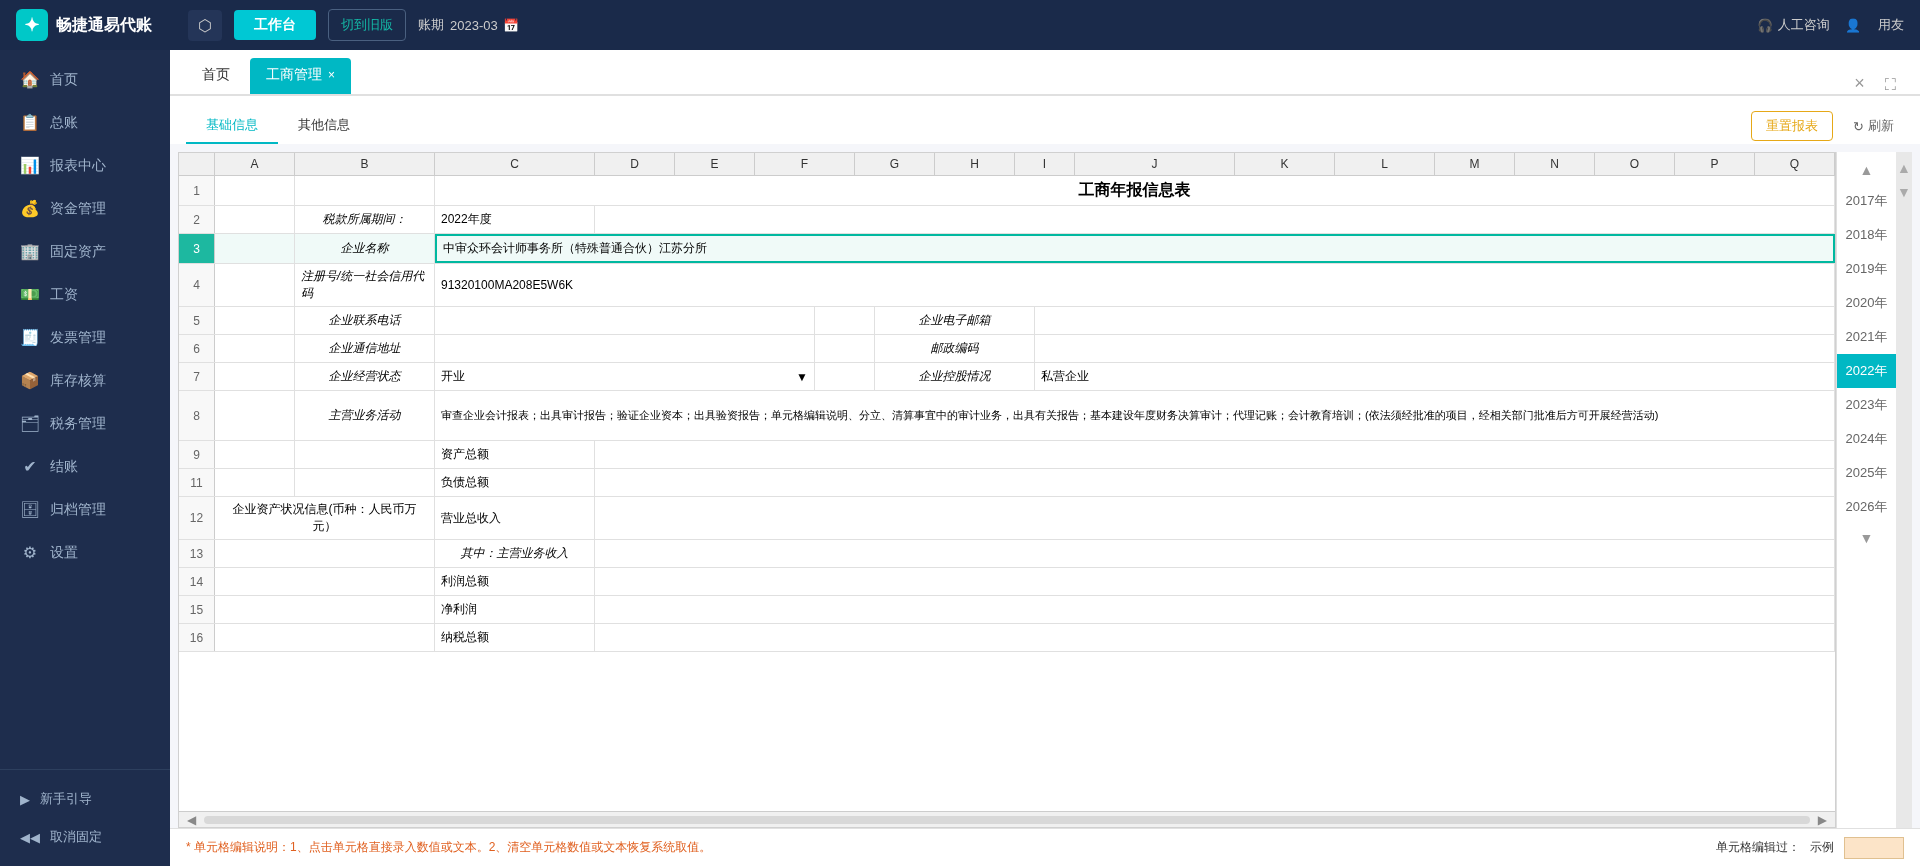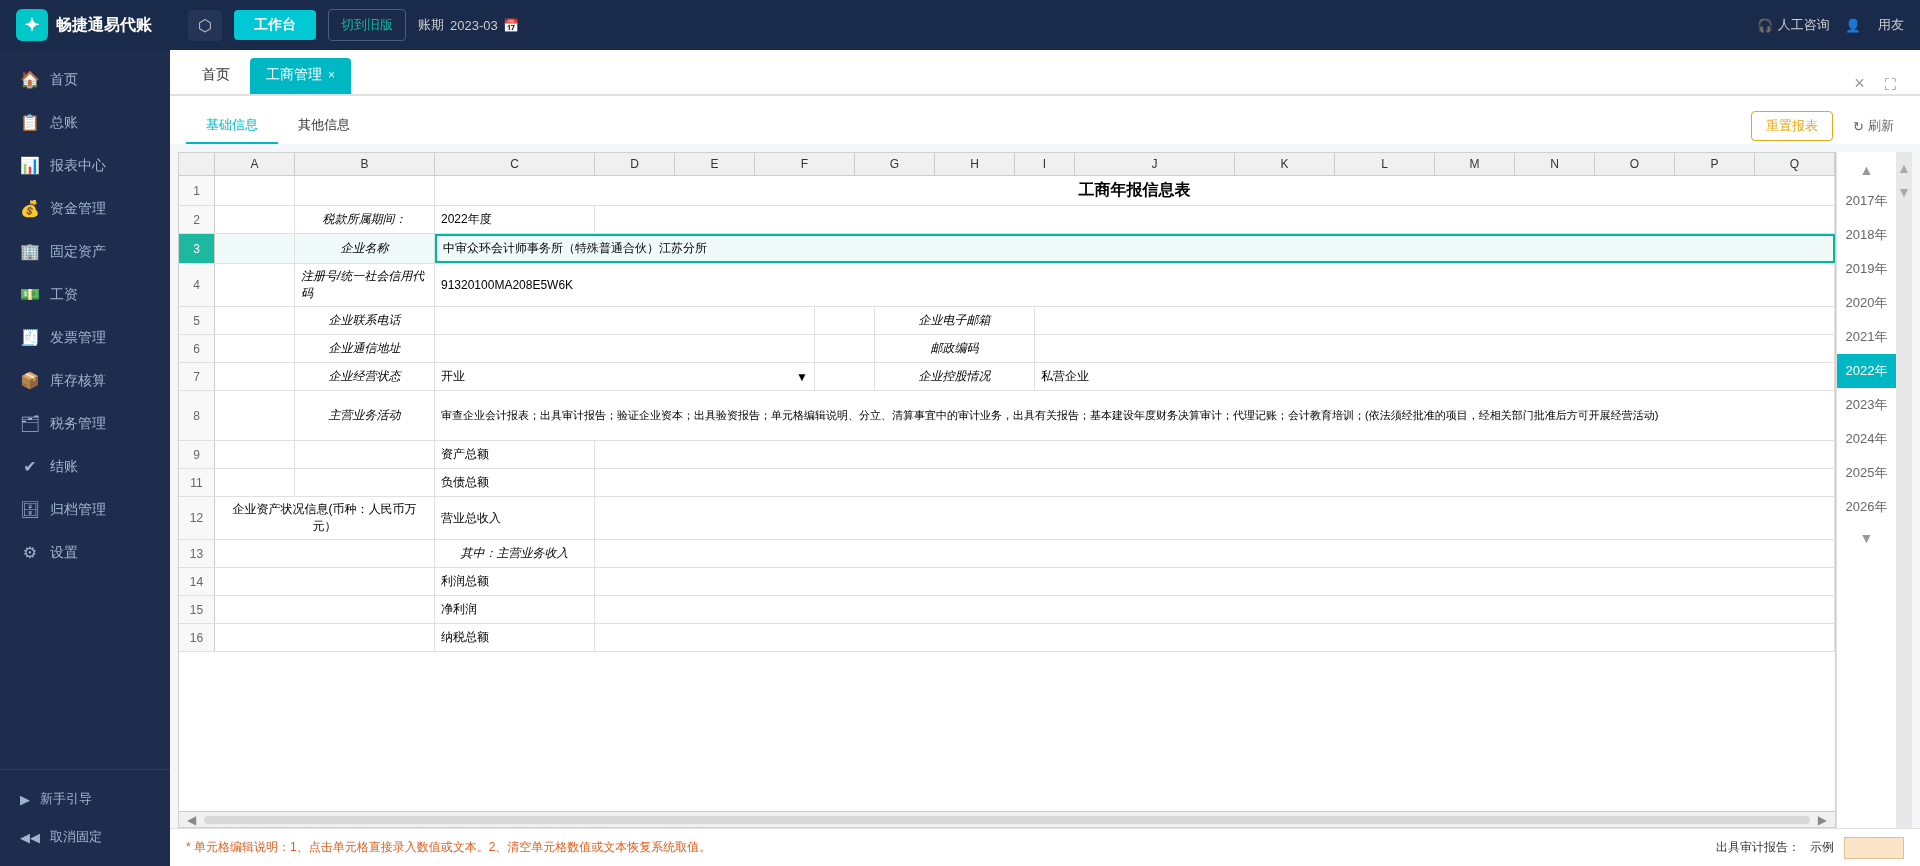--- a/index.html
+++ b/index.html
@@ -629,21 +629,21 @@
         <div class="right-collapse">
           <span style="color:#aaa;font-size:14px;">▲</span>
           <span style="color:#aaa;font-size:14px;margin-top:8px;">▼</span>
         </div>
 
       </div>
 
       <div class="bottom-bar">
         <span>* 单元格编辑说明：1、点击单元格直接录入数值或文本。2、清空单元格数值或文本恢复系统取值。</span>
         <div class="bottom-right">
-          <span>出具审计报告：</span>
+          <span>单元格编辑过：</span>
           <span>示例</span>
           <div class="sample-cell"></div>
         </div>
       </div>
 
     </div>
   </div>
 </div>
 
 </body></html>

